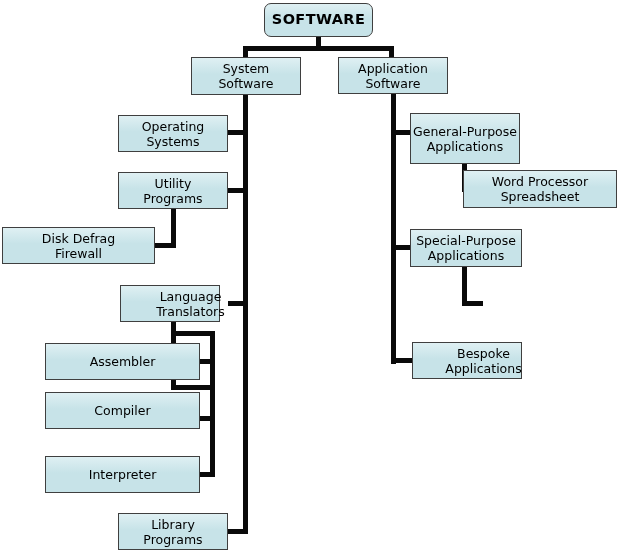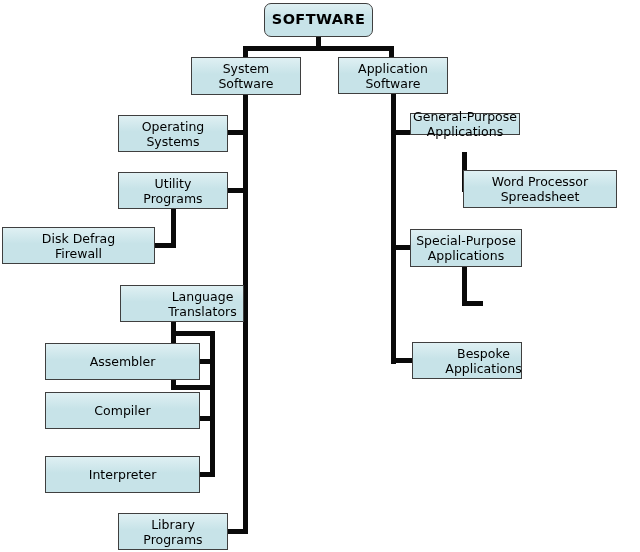--- a/index.html
+++ b/index.html
@@ -87,28 +87,28 @@
   <div class="node" style="left:191px; top:57px;  width:110px; height:38px;">System
 Software</div>
   <div class="node" style="left:338px; top:57px;  width:110px; height:37px;">Application
 Software</div>
   <div class="node" style="left:118px; top:115px; width:110px; height:37px;">Operating
 Systems</div>
   <div class="node" style="left:118px; top:172px; width:110px; height:37px;text-align:center;">Utility
 Programs</div>
   <div class="node" style="left:2px;   top:227px; width:153px; height:37px;">Disk Defrag
 Firewall</div>
-  <div class="node" style="left:120px; top:285px; width:124px; height:37px;padding-left:41px;">Language
+  <div class="node" style="left:120px; top:285px; width:100px; height:37px;padding-left:41px;">Language
 Translators</div>
   <div class="node" style="left:45px;  top:343px; width:155px; height:37px;">Assembler</div>
   <div class="node" style="left:45px;  top:392px; width:155px; height:37px;">Compiler</div>
   <div class="node" style="left:45px;  top:456px; width:155px; height:37px;">Interpreter</div>
   <div class="node" style="left:118px; top:513px; width:110px; height:37px;">Library
 Programs</div>
-  <div class="node" style="left:410px; top:113px; width:110px; height:22px;">General-Purpose
+  <div class="node" style="left:410px; top:113px; width:110px; height:51px;">General-Purpose
 Applications</div>
   <div class="node" style="left:463px; top:170px; width:154px; height:38px;">Word Processor
 Spreadsheet</div>
   <div class="node" style="left:410px; top:229px; width:112px; height:38px;">Special-Purpose
 Applications</div>
   <div class="node" style="left:412px; top:342px; width:110px; height:37px;padding-left:33px;">Bespoke
 Applications</div>
 
 </div>
 

